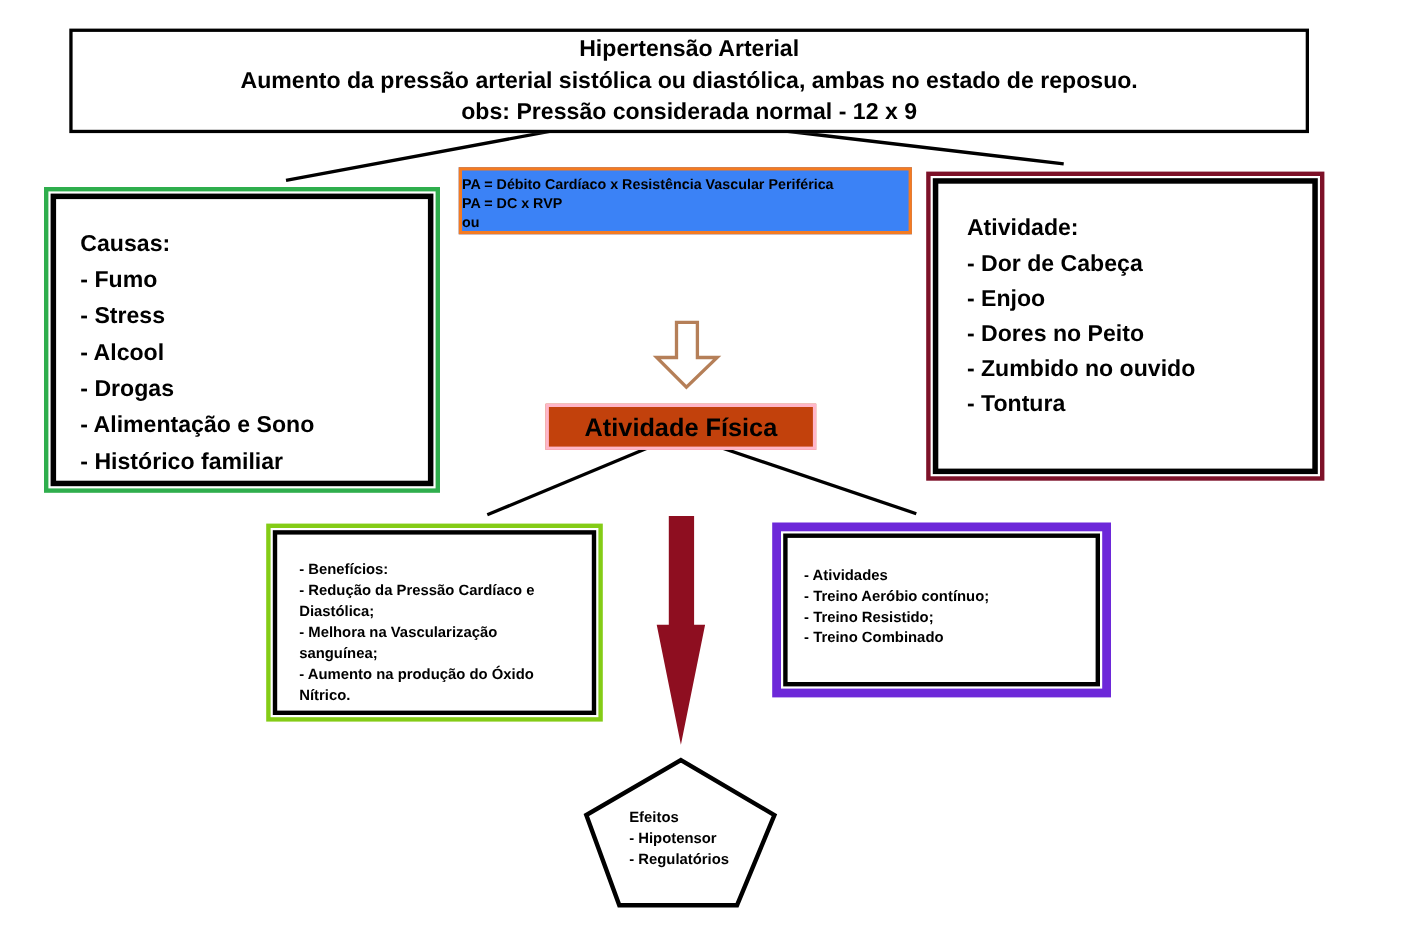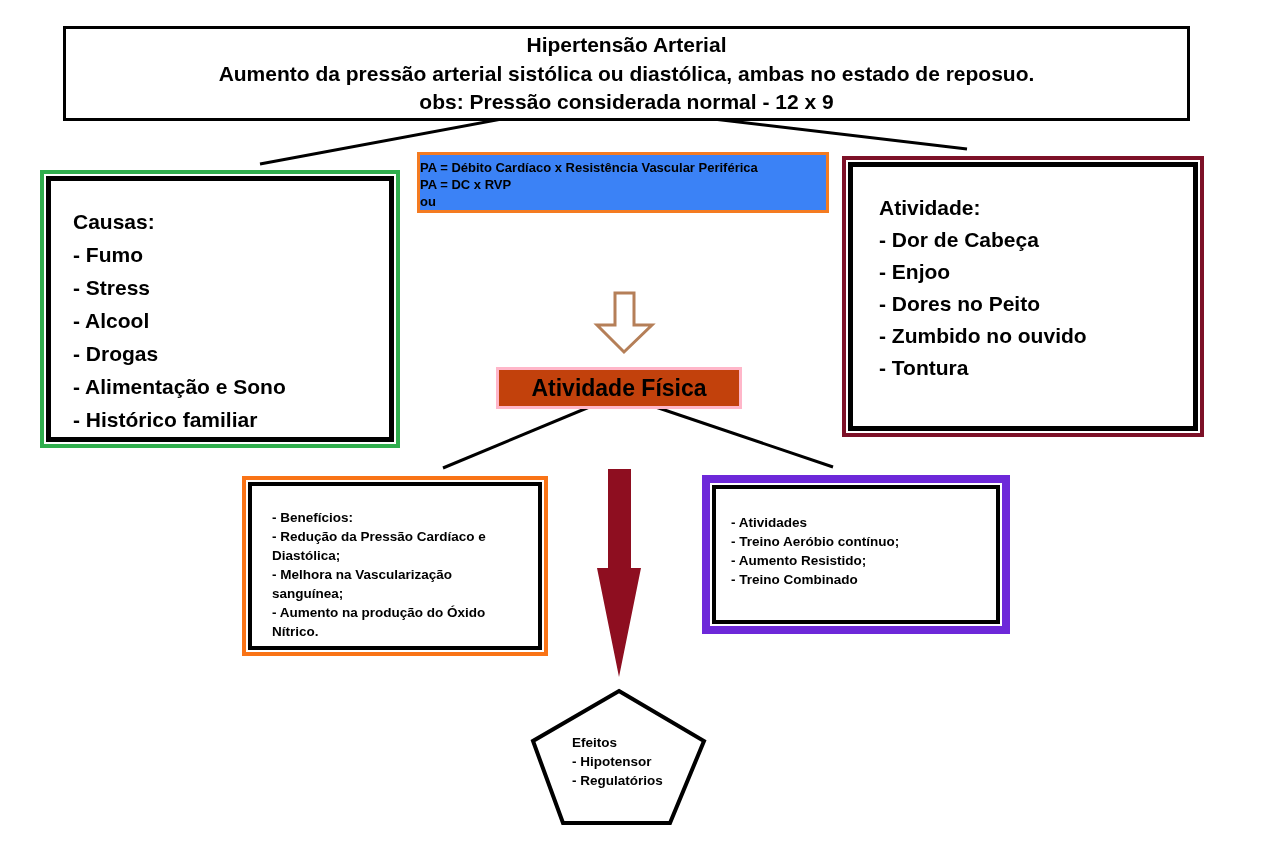--- a/index.html
+++ b/index.html
@@ -17,21 +17,21 @@
     display:flex;flex-direction:column;align-items:center;justify-content:space-evenly;
     text-align:center;font-size:21px;z-index:2;background:#fff;margin-top:22px;
   }
   
   .dbl{z-index:2;background:#fff;}
   .dbl-inner{position:absolute;inset:2px;border:5px solid #000;box-sizing:border-box;background:#fff;}
   .causes{left:40px;top:170px;width:360px;height:278px;border:4px solid #2fae4d;}
   .causes .dbl-inner{padding:24px 8px 0 22px;font-size:21px;line-height:33px;white-space:nowrap;}
   .symptoms{left:842px;top:156px;width:362px;height:281px;border:4px solid #7d1128;}
   .symptoms .dbl-inner{padding:25px 6px 0 26px;font-size:21px;line-height:32px;white-space:nowrap;}
-  .benefits{left:242px;top:476px;width:306px;height:180px;border:4px solid #f97316;}
+  .benefits{left:242px;top:476px;width:306px;height:180px;border:4px solid #84cc16;}
   .benefits .dbl-inner{border-width:4px;padding:22px 12px 0 20px;font-size:13.5px;line-height:19px;}
   .activities{left:702px;top:475px;width:308px;height:159px;border:8px solid #6d28d9;}
   .activities .dbl-inner{border-width:4px;padding:24px 8px 0 15px;font-size:13.5px;line-height:19px;}
   
   .formula{
     left:417px;top:152px;width:412px;height:61px;border:3px solid #f47b21;
     text-align:left;font-size:13px;line-height:17px;padding-top:4px;
     white-space:nowrap;z-index:2;background:#3b82f6;
   }
   
@@ -103,21 +103,21 @@
       <div>- Redução da Pressão Cardíaco e Diastólica;</div>
       <div>- Melhora na Vascularização sanguínea;</div>
       <div>- Aumento na produção do Óxido Nítrico.</div>
     </div>
   </div>
 
   <div class="abs dbl activities">
     <div class="dbl-inner">
       <div>- Atividades</div>
       <div>- Treino Aeróbio contínuo;</div>
-      <div>- Aumento Resistido;</div>
+      <div>- Treino Resistido;</div>
       <div>- Treino Combinado</div>
     </div>
   </div>
 
   <div class="abs pentagon-label">
     <div>Efeitos</div>
     <div>- Hipotensor</div>
     <div>- Regulatórios</div>
   </div>
 

